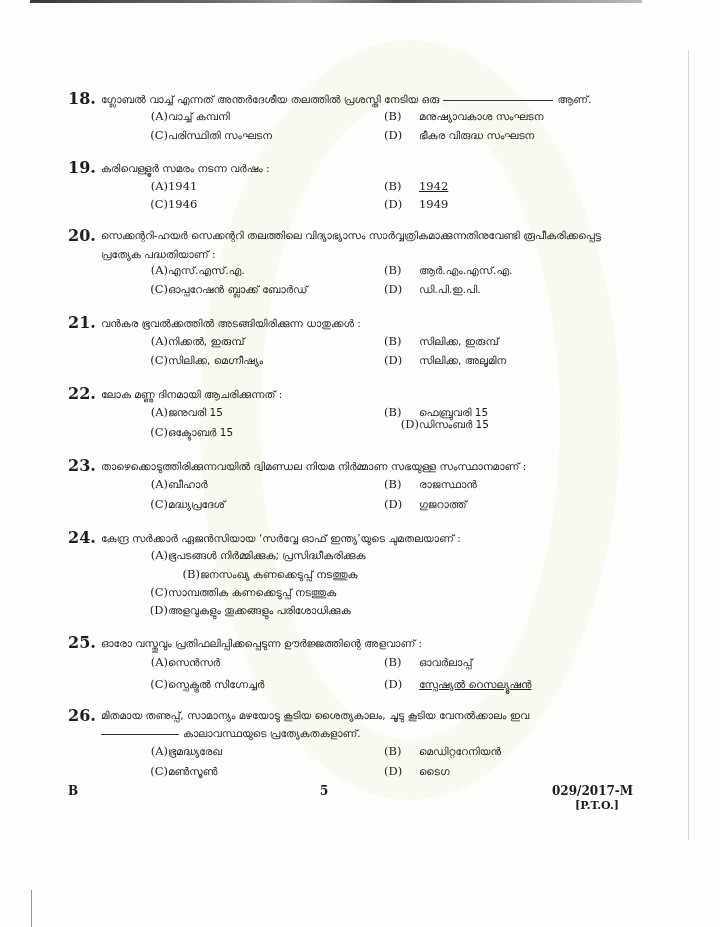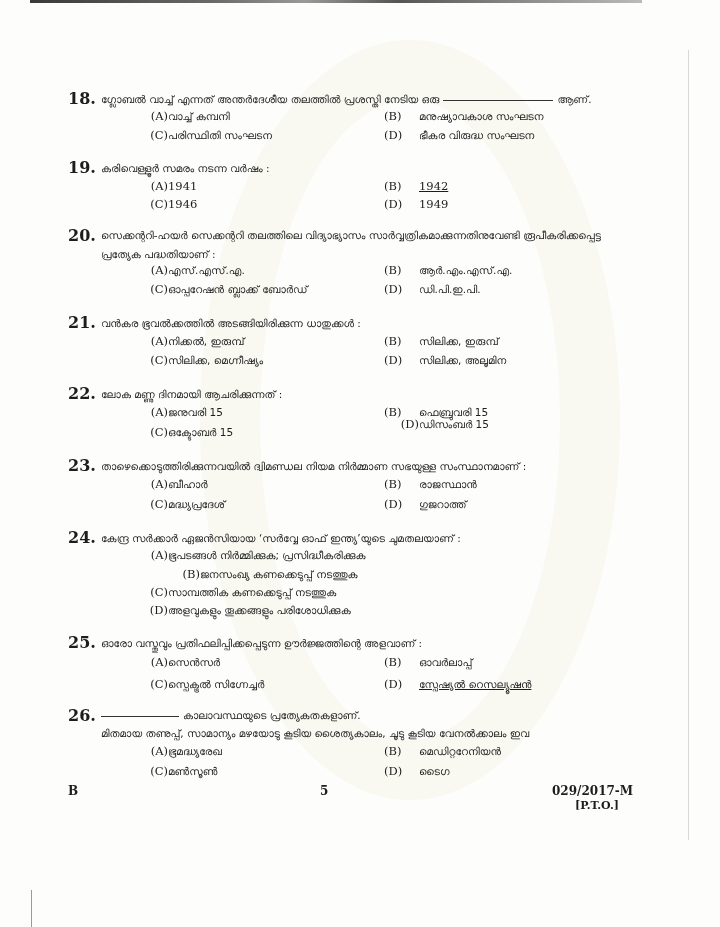--- a/index.html
+++ b/index.html
@@ -208,22 +208,22 @@
   <div class="qtext">ഓരോ വസ്തുവും പ്രതിഫലിപ്പിക്കപ്പെടുന്ന ഊർജ്ജത്തിന്റെ അളവാണ് :</div>
 </div>
 <div class="opt col-a" style="top:654px;"><span class="label">(A)</span><span class="val">സെൻസർ</span></div>
 <div class="opt col-b" style="top:654px;"><span class="label">(B)</span><span class="val">ഓവർലാപ്പ്</span></div>
 <div class="opt col-a" style="top:676px;"><span class="label">(C)</span><span class="val">സ്പെക്ട്രൽ സിഗ്നേച്ചർ</span></div>
 <div class="opt col-b" style="top:676px;text-decoration:underline;"><span class="label">(D)</span><span class="val">സ്പേഷ്യൽ റെസല്യൂഷൻ</span></div>
 
 <div class="question" style="top:706px;">
   <span class="qnum">26.</span>
   <div class="qtext" style="width:510px; line-height:18px;">
+    <div>മിതമായ തണുപ്പ്, സാമാന്യം മഴയോടു കൂടിയ ശൈത്യകാലം, ചൂടു കൂടിയ വേനൽക്കാലം ഇവ</div>
     <div><span class="blank" style="width:78px; margin-left:0;"></span><span>കാലാവസ്ഥയുടെ പ്രത്യേകതകളാണ്.</span></div>
-    <div>മിതമായ തണുപ്പ്, സാമാന്യം മഴയോടു കൂടിയ ശൈത്യകാലം, ചൂടു കൂടിയ വേനൽക്കാലം ഇവ</div>
   </div>
 </div>
 <div class="opt col-a" style="top:743px;"><span class="label">(A)</span><span class="val">ഭൂമദ്ധ്യരേഖ</span></div>
 <div class="opt col-b" style="top:743px;"><span class="label">(B)</span><span class="val">മെഡിറ്ററേനിയൻ</span></div>
 <div class="opt col-a" style="top:763px;"><span class="label">(C)</span><span class="val">മൺസൂൺ</span></div>
 <div class="opt col-b" style="top:763px;"><span class="label">(D)</span><span class="val">ടൈഗ</span></div>
 
 <div class="footer-left">B</div>
 <div class="footer-page">5</div>
 <div class="footer-code">029/2017-M</div>

